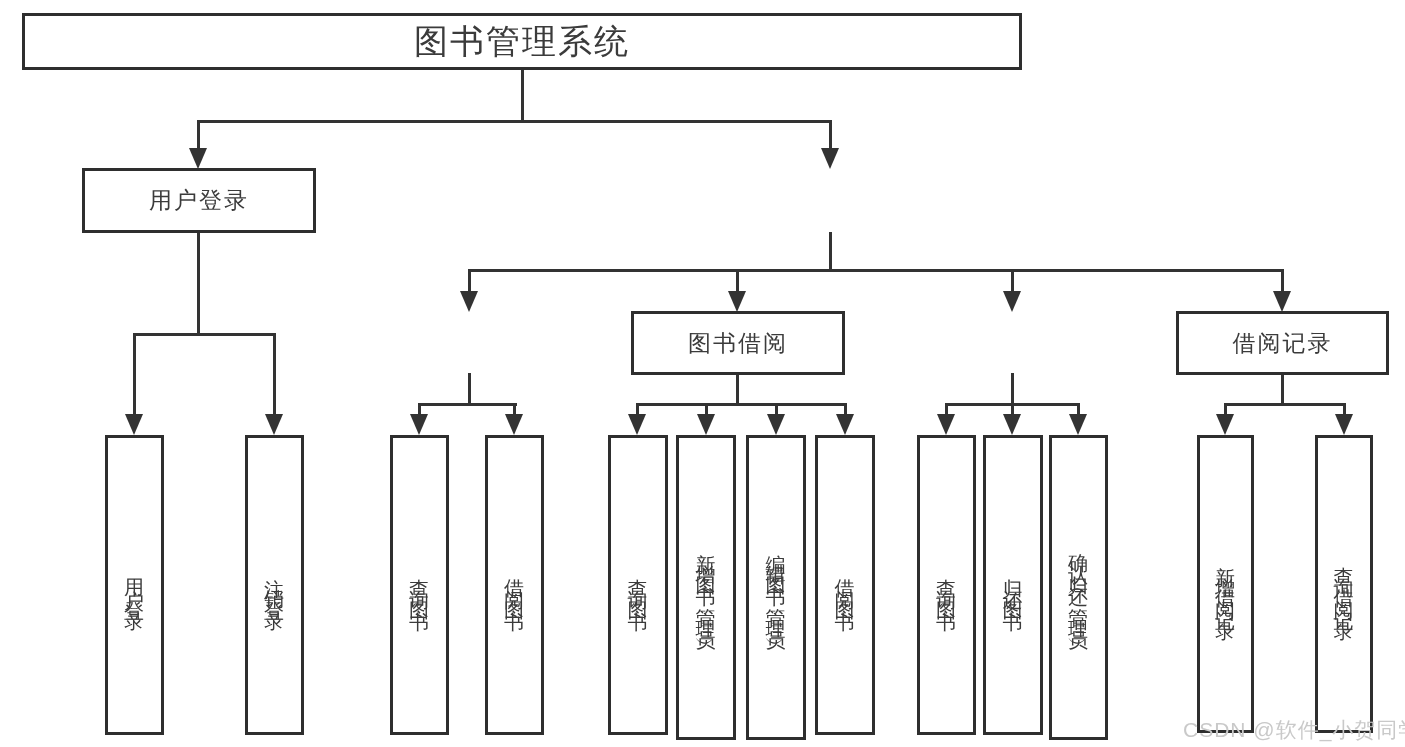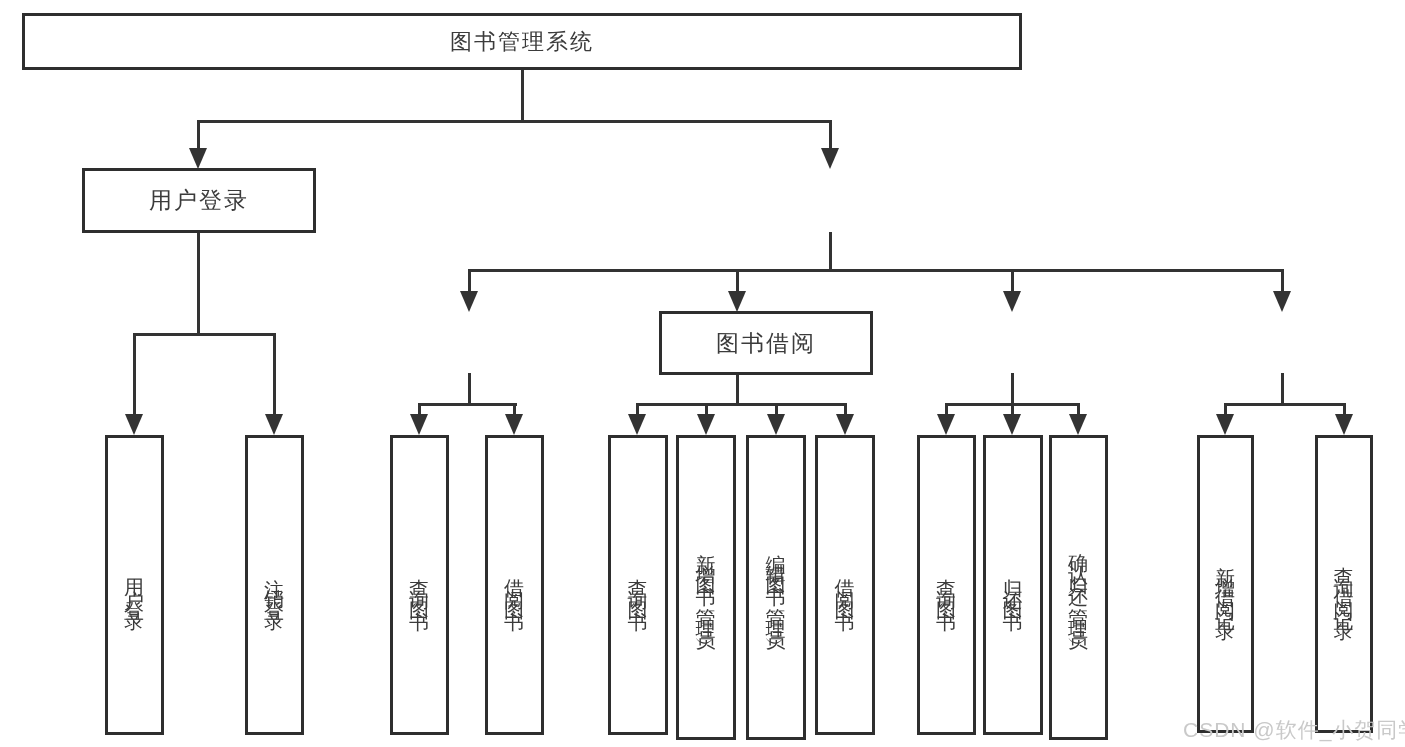--- a/index.html
+++ b/index.html
@@ -16,21 +16,21 @@
   .ah{position:absolute;width:0;height:0;
       border-left:9px solid transparent;
       border-right:9px solid transparent;
       border-top:21px solid #333333;}
   
   .bx{position:absolute;box-sizing:border-box;
       border:3px solid #2e2e2e;background:#ffffff;
       display:flex;align-items:center;justify-content:center;
       color:#3b3b3b;}
   .hbx{font-size:23px;letter-spacing:2px;}
-  .rootbx{font-size:22px;letter-spacing:2px;}
+  .rootbx{font-size:34px;letter-spacing:2px;}
   .leaf span{writing-mode:vertical-rl;text-orientation:mixed;
       font-size:20px;line-height:1;letter-spacing:11px;color:#3b3b3b;}
   .watermark{position:absolute;font-size:21px;color:#c9c9c9;
       letter-spacing:1px;white-space:nowrap;z-index:5;}
 </style>
 </head>
 <body>
 
 <div class="canvas">
 
@@ -108,22 +108,25 @@
   <div class="ah" style="left:1335px;top:414px;"></div>
 
   <div class="bx rootbx" style="left:22px;top:13px;width:1000px;height:57px;">
     <span>图书管理系统</span>
   </div>
 
   <div class="bx hbx" style="left:82px;top:168px;width:234px;height:65px;">
     <span>用户登录</span>
   </div>
 
-  <div class="bx hbx" style="left:631px;top:311px;width:214px;height:64px;margin-left:28px;">
+  <div class="bx hbx" style="left:631px;top:311px;width:214px;height:64px;">
     <span>图书借阅</span>
+  </div>
+  <div class="bx hbx" style="left:1176px;top:311px;width:213px;height:64px;">
+    <span>借阅记录</span>
   </div>
 
   <div class="bx leaf" style="left:105px;top:435px;width:59px;height:300px;">
     <span>用户登录</span>
   </div>
   <div class="bx leaf" style="left:245px;top:435px;width:59px;height:300px;">
     <span>注销登录</span>
   </div>
 
   <div class="bx leaf" style="left:390px;top:435px;width:59px;height:300px;">

